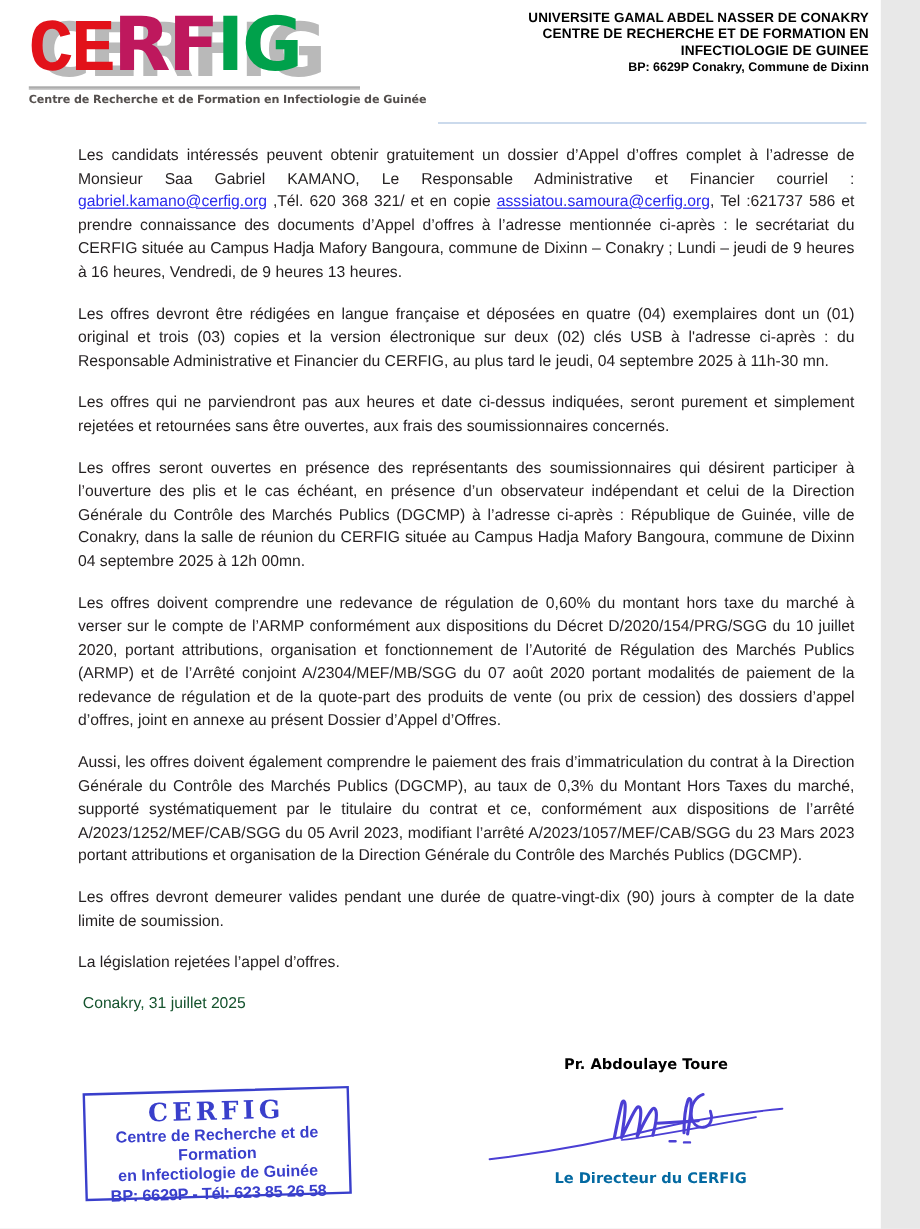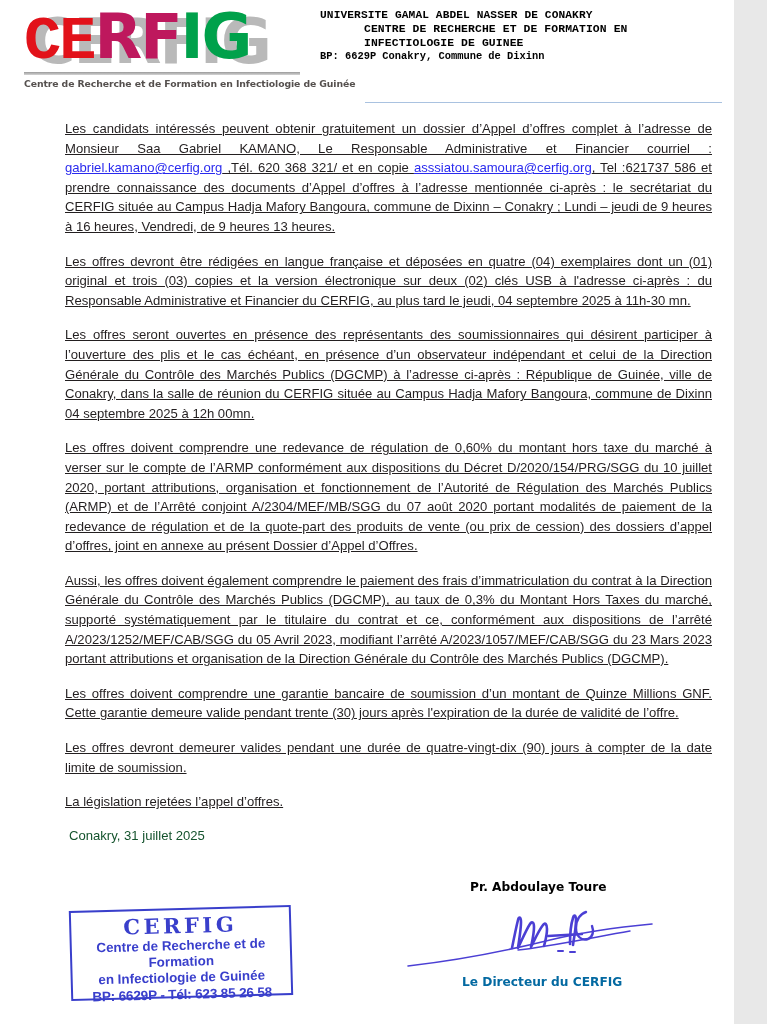--- a/index.html
+++ b/index.html
@@ -67,22 +67,22 @@
     font-size: 9.3px;
     color: #55504e;
     letter-spacing: -0.1px;
     white-space: nowrap;
   }
   .head-text {
     position: absolute;
     left: 320px;
     right: 10px;
     top: 8px;
-    text-align: left;
-    font-family: Liberation Mono, monospace;
+    text-align: right;
+    font-family: Liberation Sans, sans-serif;
     color: #000;
   }
   .head-l1 {
     font-weight: bold;
     font-size: 11.2px;
     letter-spacing: 0.1px;
     line-height: 14px;
   }
   .head-l2 {
     font-weight: bold;
@@ -120,21 +120,20 @@
     width: 647px;
   }
   p.para {
     margin: 0 0 15px 0;
     font-family: "Liberation Sans", sans-serif;
     font-size: 13.1px;
     line-height: 19.6px;
     color: #231f20;
     text-align: justify;
     text-justify: inter-word;
-    text-decoration: underline;
   }
   p.para.tight { margin-bottom: 14px; }
   a.mail {
     color: #2a2aee;
     text-decoration: underline;
   }
   .sig-date {
     margin: 0;
     padding-left: 4px;
     font-family: "Liberation Sans", sans-serif;
@@ -236,28 +235,28 @@
 
     <div class="head-rule"></div>
   </div>
 
   <div class="body-wrap">
 
     <p class="para"><span>Les candidats intéressés peuvent obtenir gratuitement un dossier d’Appel d’offres complet à l’adresse de Monsieur Saa Gabriel KAMANO, Le Responsable Administrative et Financier courriel : </span><a class="mail" href="#">gabriel.kamano@cerfig.org</a><span> ,Tél. 620 368 321/ et en copie </span><a class="mail" href="#">asssiatou.samoura@cerfig.org</a><span>, Tel :621737 586 et prendre connaissance des documents d’Appel d’offres à l’adresse mentionnée ci-après :  le secrétariat du CERFIG située au Campus Hadja Mafory Bangoura, commune de Dixinn – Conakry ; Lundi – jeudi de 9 heures à 16 heures, Vendredi, de 9 heures 13 heures.</span></p>
 
     <p class="para">Les offres devront être rédigées en langue française et déposées en quatre (04) exemplaires dont un (01) original et trois (03) copies et la version électronique sur deux (02) clés USB à l'adresse ci-après : du Responsable Administrative et Financier du CERFIG, au plus tard le jeudi, 04 septembre 2025 à 11h-30 mn.</p>
 
+    <p class="para">Les offres qui ne parviendront pas aux heures et date ci-dessus indiquées, seront purement et simplement rejetées et retournées sans être ouvertes, aux frais des soumissionnaires concernés.</p>
 
     <p class="para">Les offres seront ouvertes en présence des représentants des soumissionnaires qui désirent participer à l’ouverture des plis et le cas échéant, en présence d’un observateur indépendant et celui de la Direction Générale du Contrôle des Marchés Publics (DGCMP) à l’adresse ci-après : République de Guinée, ville de Conakry, dans la salle de réunion du CERFIG située au Campus Hadja Mafory Bangoura, commune de Dixinn 04 septembre 2025 à 12h 00mn.</p>
 
     <p class="para">Les offres doivent comprendre une redevance de régulation de 0,60% du montant hors taxe du marché à verser sur le compte de l’ARMP conformément aux dispositions du Décret D/2020/154/PRG/SGG du 10 juillet 2020, portant attributions, organisation et fonctionnement de l’Autorité de Régulation des Marchés Publics (ARMP) et de l’Arrêté conjoint A/2304/MEF/MB/SGG du 07 août 2020 portant modalités de paiement de la redevance de régulation et de la quote-part des produits de vente (ou prix de cession) des dossiers d’appel d’offres, joint en annexe au présent Dossier d’Appel d’Offres.</p>
 
     <p class="para">Aussi, les offres doivent également comprendre le paiement des frais d’immatriculation du contrat à la Direction Générale du Contrôle des Marchés Publics (DGCMP), au taux de 0,3% du Montant Hors Taxes du marché, supporté systématiquement par le titulaire du contrat et ce, conformément aux dispositions de l’arrêté A/2023/1252/MEF/CAB/SGG du 05 Avril 2023, modifiant l’arrêté A/2023/1057/MEF/CAB/SGG du 23 Mars 2023 portant attributions et organisation de la Direction Générale du Contrôle des Marchés Publics (DGCMP).</p>
 
-    <p class="para">Les offres doivent comprendre une garantie bancaire de soumission d’un montant de Quinze Millions GNF. Cette garantie demeure valide pendant trente (30) jours après l'expiration de la durée de validité de l’offre.</p>
 
     <p class="para">Les offres devront demeurer valides pendant une durée de quatre-vingt-dix (90) jours à compter de la date limite de soumission.</p>
 
     <p class="para tight">La législation rejetées l’appel d’offres.</p>
 
     <p class="sig-date">Conakry, 31 juillet 2025</p>
   </div>
 
   <div class="sign-area">
 

